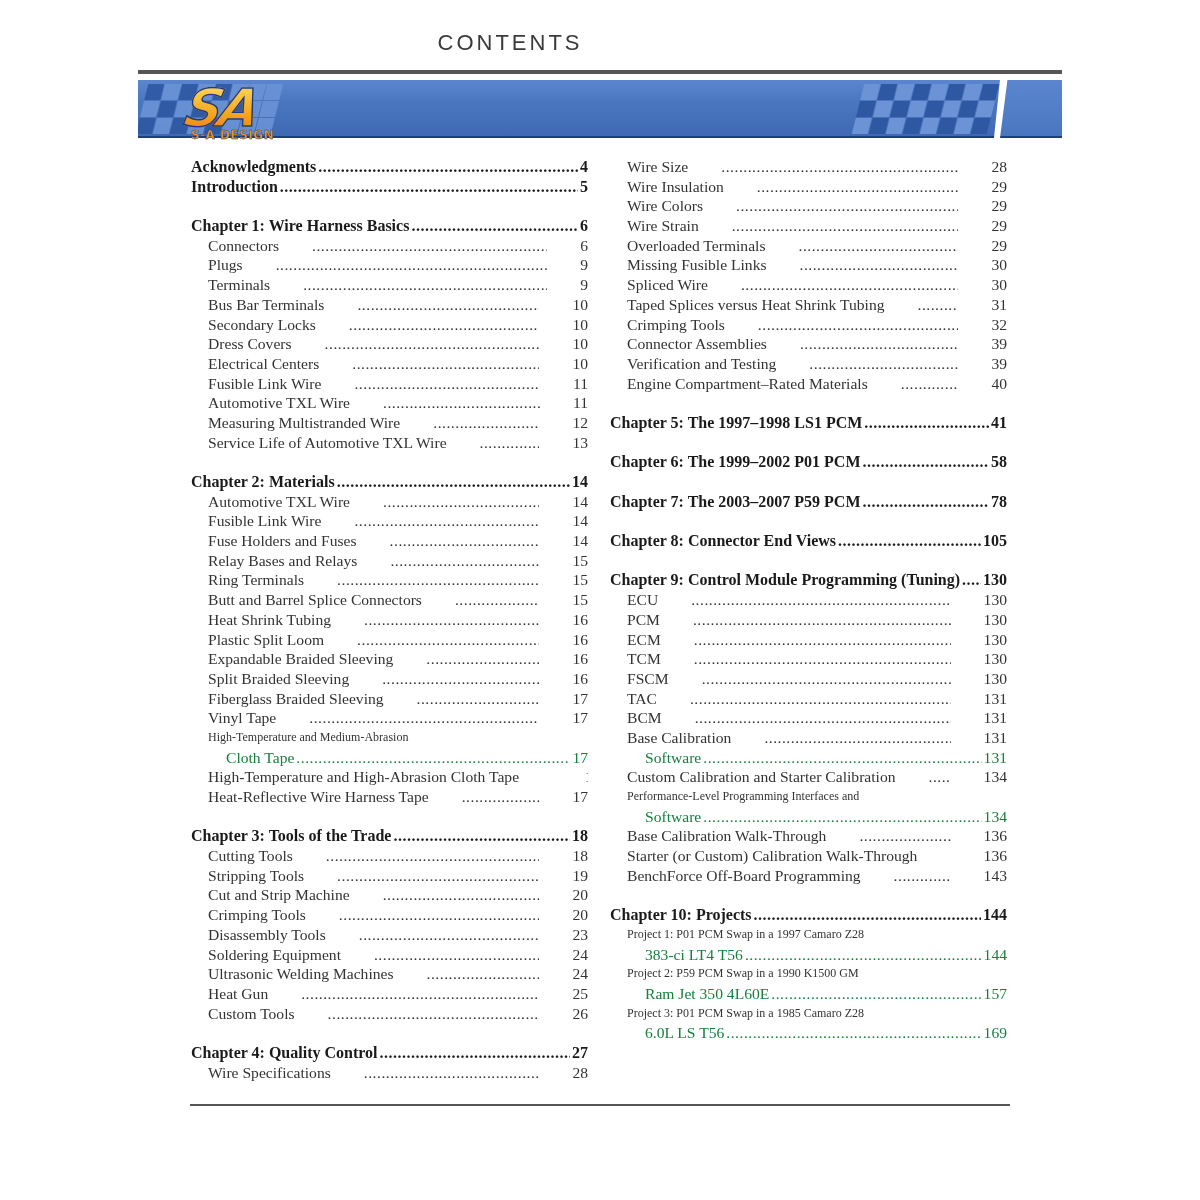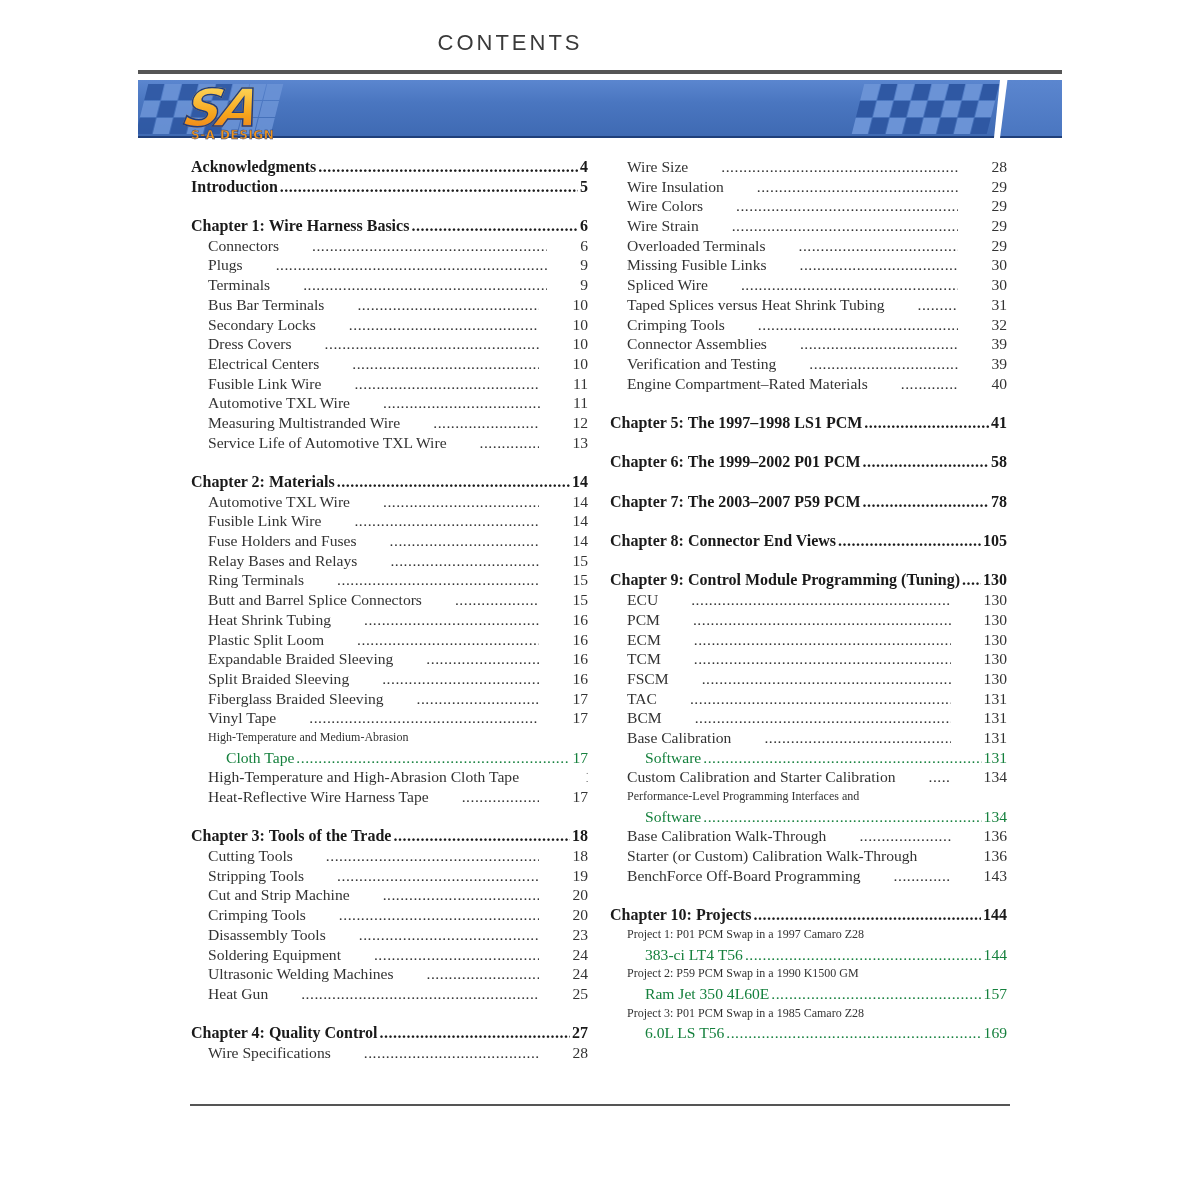--- a/index.html
+++ b/index.html
@@ -292,20 +292,25 @@
     <div class="entry sub">
       <span class="label">Ultrasonic Welding Machines</span>
       <span class="leader"></span>
       <span class="page">24</span>
     </div>
     <div class="entry sub">
       <span class="label">Heat Gun</span>
       <span class="leader"></span>
       <span class="page">25</span>
     </div>
+    <div class="entry sub">
+      <span class="label">Custom Tools</span>
+      <span class="leader"></span>
+      <span class="page">26</span>
+    </div>
     <div class="gap"></div>
     <div class="entry chapter">
       <span class="label">Chapter 4: Quality Control</span>
       <span class="leader"></span>
       <span class="page">27</span>
     </div>
     <div class="entry sub">
       <span class="label">Wire Specifications</span>
       <span class="leader"></span>
       <span class="page">28</span>

